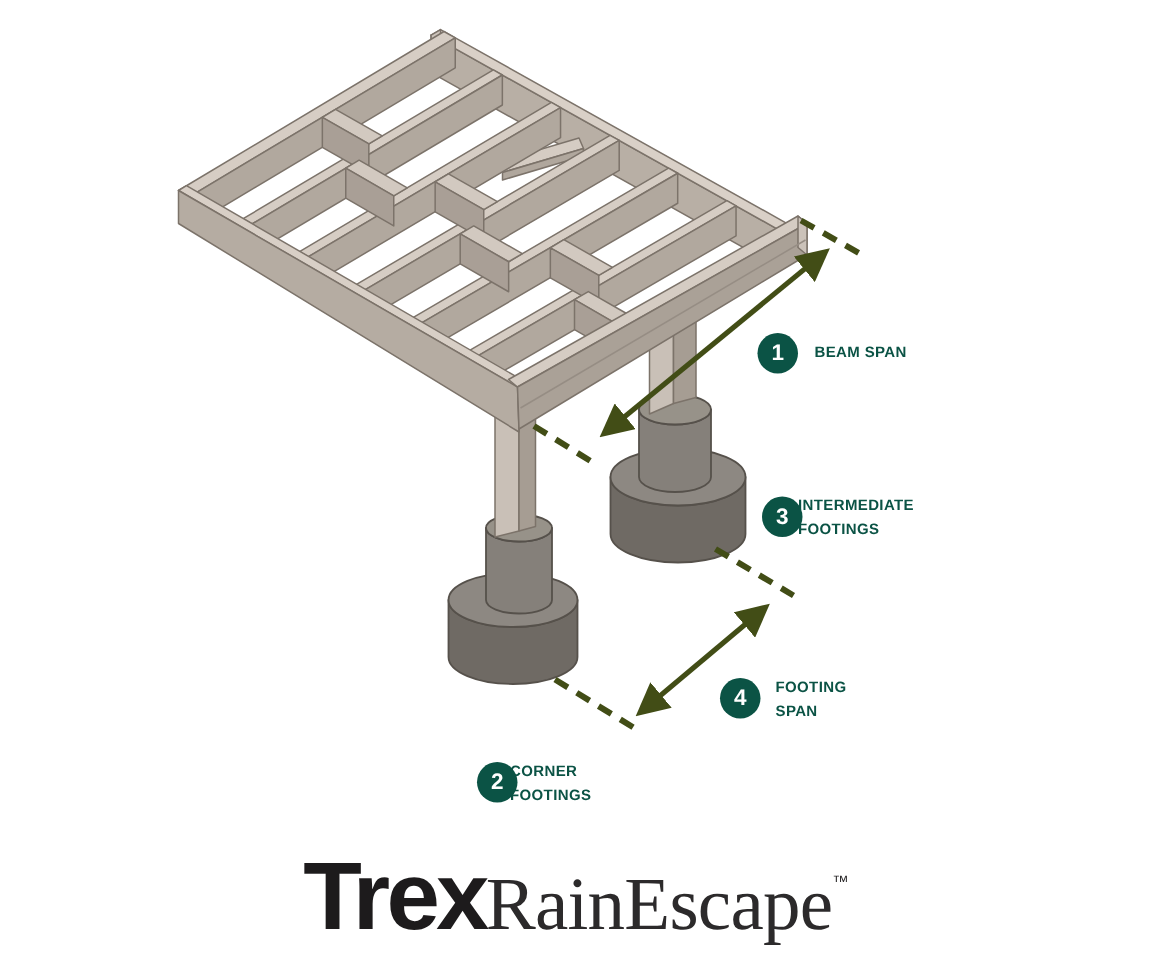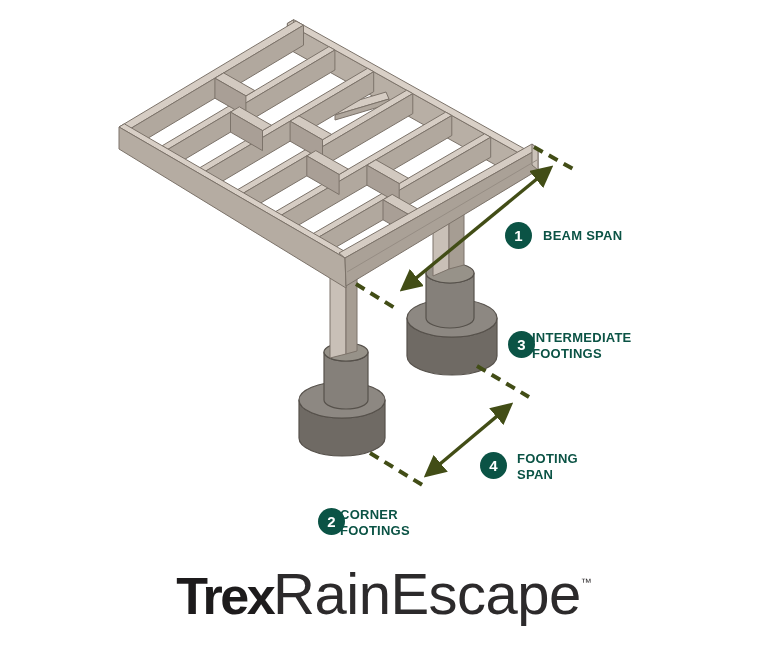--- a/index.html
+++ b/index.html
@@ -7,32 +7,32 @@
     position:relative;width:768px;height:649px;background:#ffffff;
     font-family:"Liberation Sans", sans-serif;overflow:hidden;
   }
   .diagram-svg{position:absolute;left:0;top:0;}
   .badge{
     position:absolute;width:27px;height:27px;border-radius:50%;
     background:#0B5345;color:#ffffff;font-weight:bold;font-size:15px;
     display:flex;align-items:center;justify-content:center;line-height:1;
   }
   .clabel{
-    position:absolute;color:#0B5345;font-weight:bold;font-size:13px;
+    position:absolute;color:#0B5345;font-weight:bold;font-size:10px;
     line-height:15.5px;letter-spacing:0.25px;white-space:nowrap;
   }
   .logo{
     position:absolute;top:560px;left:0;width:768px;text-align:center;
     white-space:nowrap;
   }
   .logo-bold{
-    font-size:52px;font-weight:800;color:#1d1b1c;letter-spacing:-2.5px;
+    font-size:64px;font-weight:800;color:#1d1b1c;letter-spacing:-2.5px;
   }
   .logo-light{
-    font-size:58px;font-weight:300;color:#2c2a2b;letter-spacing:-0.5px;
+    font-size:50px;font-weight:300;color:#2c2a2b;letter-spacing:-0.5px;font-family:Liberation Serif, serif;
   }
   .logo-tm{font-size:11px;color:#2c2a2b;vertical-align:28px;}
 </style>
 </head>
 <body>
 
 <div class="canvas">
 
   <svg class="diagram-svg" width="768" height="649" viewBox="0 0 768 649">
     <defs>

